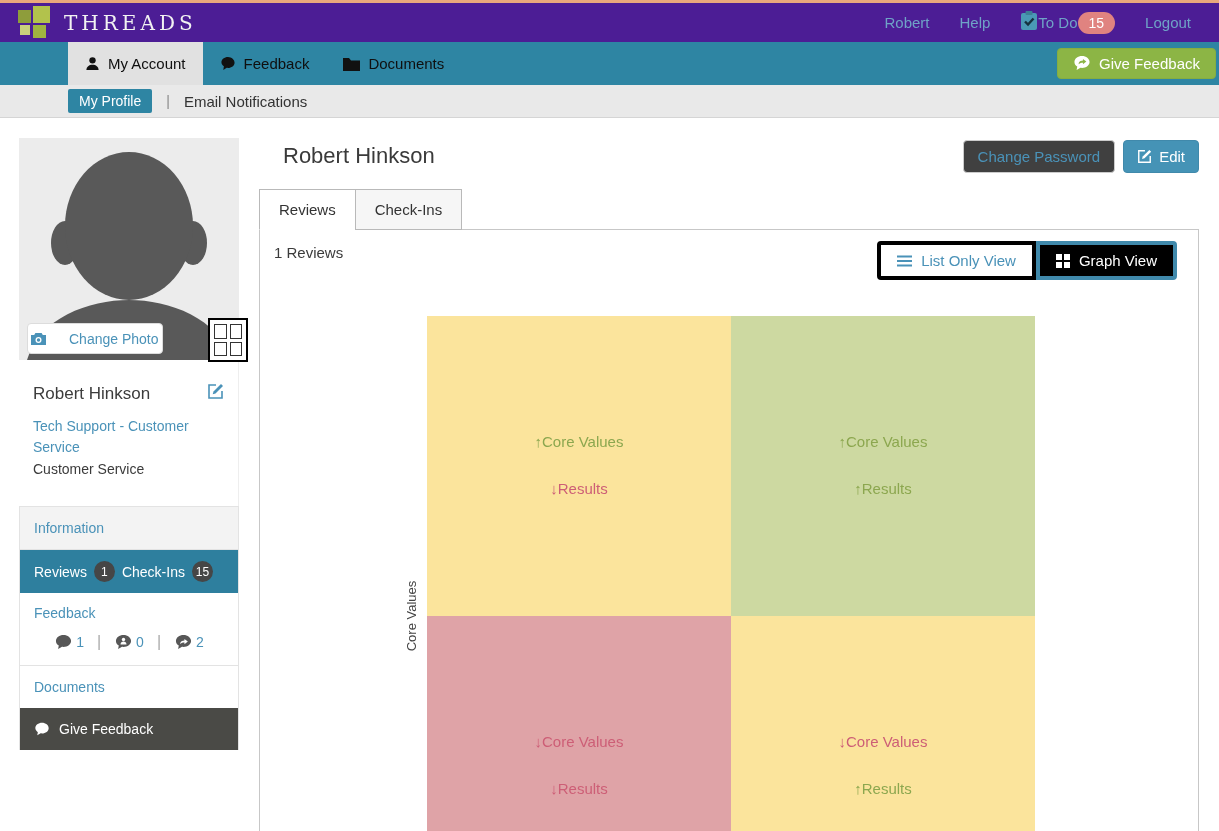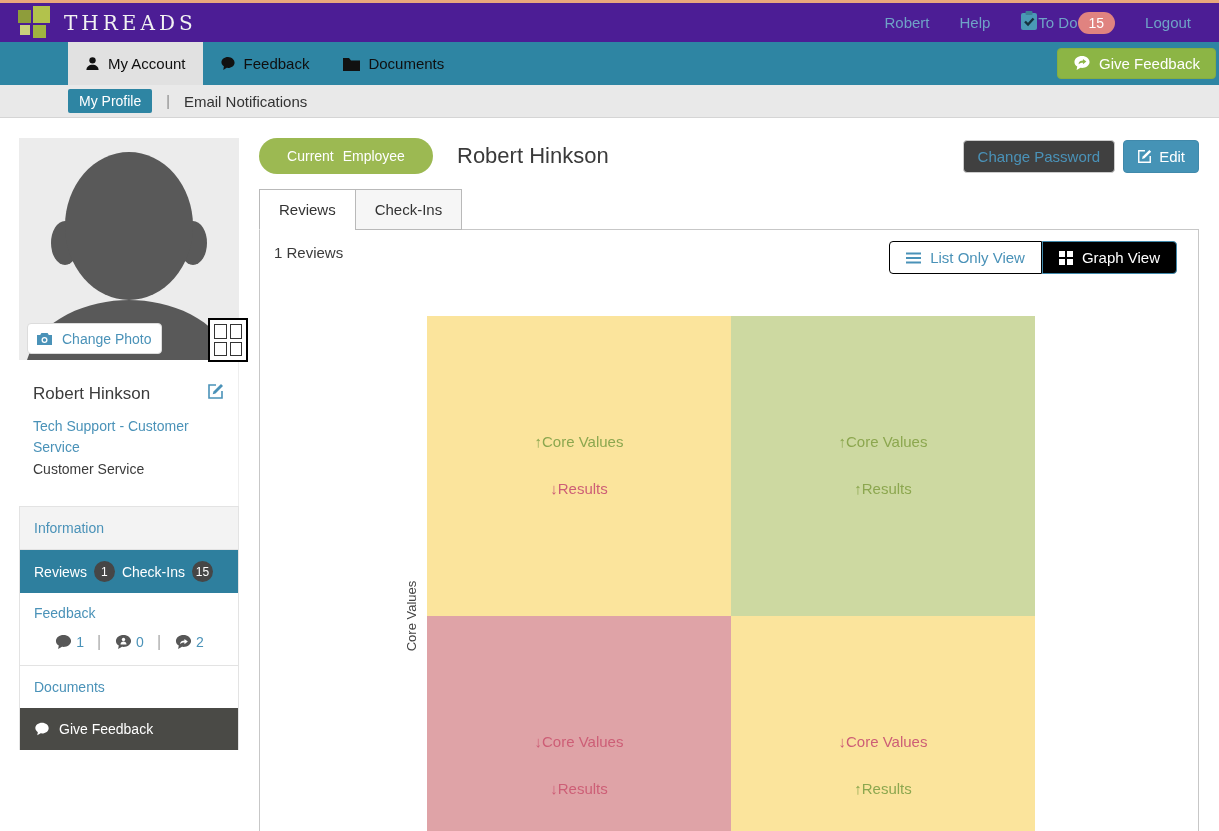--- a/index.html
+++ b/index.html
@@ -32,22 +32,22 @@
 
   .subnav { height:33px; background:#e9e9e9; border-bottom:1px solid #d5d5d5; display:flex; align-items:center; gap:14px; padding-left:68px; }
   .subnav-chip { background:#2e85a3; color:#fff; font-size:14px; padding:4px 11px; border-radius:2px; cursor:pointer; }
   .subnav-sep { color:#888; font-size:14px; }
   .subnav-link { color:#333; font-size:15px; cursor:pointer; }
 
   
   .sidebar { position:absolute; left:19px; top:138px; width:220px; }
   .photo { position:relative; width:220px; height:222px; background:#ececec; overflow:visible; }
   .photo svg.silhouette { position:absolute; left:0; top:0; }
-  .change-photo-btn { position:absolute; left:8px; bottom:6px; height:31px; display:flex; align-items:center; gap:10px;
-      background:#fff; border:1px solid #dcdcdc; border-radius:4px; padding:0 9px; color:#4a92b8; font-size:14px; cursor:pointer; z-index:3; }
+  .change-photo-btn { position:absolute; left:8px; bottom:6px; height:31px; display:flex; align-items:center; gap:23px;
+      background:#fff; border:1px solid #dcdcdc; border-radius:4px; padding:0 3px; color:#4a92b8; font-size:14px; cursor:pointer; z-index:3; }
   .grid-overlay { position:absolute; left:189px; top:180px; width:40px; height:44px; background:#fff; border:2px solid #000;
       display:grid; grid-template-columns:1fr 1fr; gap:3px; padding:4px; z-index:4; }
   .grid-overlay i { border:1px solid #333; background:#fff; }
 
   .profile-block { padding:23px 14px 26px 14px; border-right:1px solid #eee; }
   .name-row { display:flex; align-items:center; justify-content:space-between; }
   .profile-name { font-size:17px; color:#3c3c3c; }
   .edit-pencil { color:#4a92b8; cursor:pointer; }
   .profile-dept { margin-top:12px; color:#4a92b8; font-size:14px; line-height:21px; cursor:pointer; }
   .profile-role { margin-top:1px; color:#3b3b3b; font-size:14px; line-height:21px; }
@@ -77,21 +77,21 @@
   .btn-primary { background:#4593b6; border:1px solid #4089ab; border-radius:4px; color:#fff; font-size:15px; padding:7px 13px;
       display:flex; align-items:center; gap:7px; cursor:pointer; }
 
   .tabs { display:flex; margin-top:15px; position:relative; z-index:2; }
   .tab { padding:11px 19px; font-size:15px; color:#333; border:1px solid #b9b9b9; background:#f6f6f6; margin-right:-1px; cursor:pointer; }
   .tab.active { background:#fff; border-bottom:1px solid #fff; }
 
   .panel { position:relative; border:1px solid #c7c7c7; background:#fff; height:620px; margin-top:-1px; z-index:1; }
   .panel-top { padding:14px; font-size:15px; color:#3b3b3b; }
   .view-toggle { position:absolute; right:21px; top:11px; display:flex; }
-  .vt-btn { display:flex; align-items:center; gap:9px; font-size:15px; padding:7px 16px; cursor:pointer; border:1px solid #000000; }
+  .vt-btn { display:flex; align-items:center; gap:9px; font-size:15px; padding:7px 16px; cursor:pointer; border:4px solid #000000; }
   .vt-list { background:#fff; color:#4a92b8; border-radius:4px 0 0 4px; }
   .vt-graph { background:#000000; color:#fff; border-color:#4089ab; border-radius:0 4px 4px 0; }
 
   .chart { position:absolute; left:167px; top:86px; width:608px; height:600px; }
   .quads { display:grid; grid-template-columns:304px 304px; grid-template-rows:300px 300px; width:608px; height:600px; }
   .quad { display:flex; flex-direction:column; align-items:center; padding-top:117px; gap:30px; }
   .q-tl { background:#fbe49c; }
   .q-tr { background:#cdd9a1; }
   .q-bl { background:#dfa3a7; }
   .q-br { background:#fbe49c; }
@@ -251,21 +251,20 @@
         <svg width="16" height="15" viewBox="0 0 18 18" fill="#fff">
             <path d="M9 1C4.6 1 1 3.8 1 7.3c0 2 1.2 3.8 3 5L3.3 16l4.1-2.4c.5.1 1 .1 1.6.1 4.4 0 8-2.8 8-6.3S13.4 1 9 1z"></path>
           </svg>
         <span>Give Feedback</span>
       </div>
     </div>
   </div>
 
   <div class="main">
     <div class="main-header">
-      <div class="badge-current">Current Employee</div>
       <div class="main-title">Robert Hinkson</div>
       <div class="header-actions">
         <button class="btn-outline">Change Password</button>
         <button class="btn-primary">
           <svg width="15" height="15" viewBox="0 0 17 17" fill="none" stroke="#fff" stroke-width="1.6">
               <path d="M9 2H2v13h13V8"></path>
               <path d="M6.5 8.5L14 1l2 2-7.5 7.5-2.8.8z" fill="#fff" stroke="none"></path>
             </svg>
           <span>Edit</span>
         </button>

